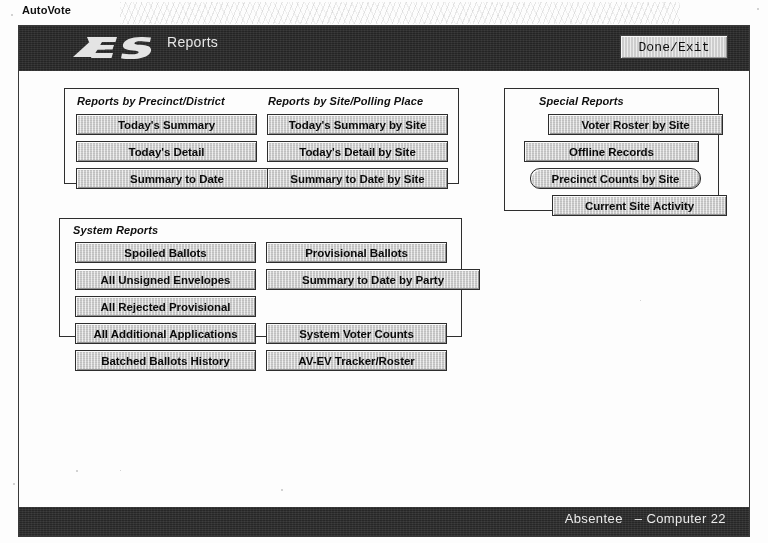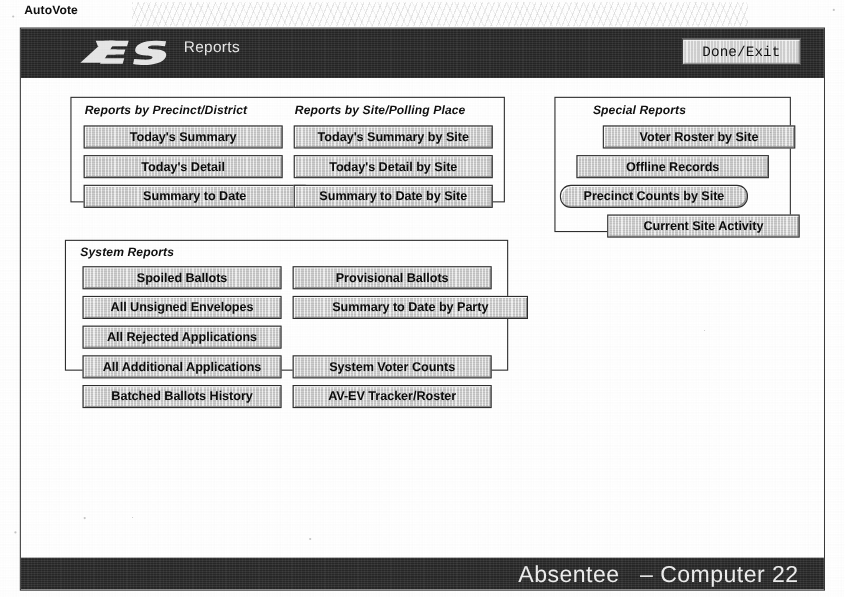--- a/index.html
+++ b/index.html
@@ -143,21 +143,21 @@
     height: 29px;
     background: #2e2e2e;
     background-image:
       repeating-linear-gradient(0deg, rgba(255,255,255,.05) 0 1px, rgba(0,0,0,.09) 1px 2px),
       repeating-linear-gradient(90deg, rgba(255,255,255,.03) 0 1px, rgba(0,0,0,.06) 1px 3px);
   }
   .status-text {
     position: absolute;
     right: 25px;
     top: 4px;
-    font-size: 21px;
+    font-size: 13px;
     color: #ededed;
     letter-spacing: .4px;
     white-space: pre;
   }
 
   
   .group {
     position: absolute;
     border: 1px solid #2f2f2f;
     box-sizing: border-box;
@@ -235,30 +235,30 @@
       <span class="group-title" style="left:203px; top:6px;">Reports by Site/Polling Place</span>
       <div class="btn" style="left:202px; top:25px; width:181px;">Today's Summary by Site</div>
       <div class="btn" style="left:202px; top:52px; width:181px;">Today's Detail by Site</div>
       <div class="btn" style="left:202px; top:79px; width:181px;">Summary to Date by Site</div>
     </div>
 
     <div class="group" id="grp-special">
       <span class="group-title" style="left:34px; top:6px;">Special Reports</span>
       <div class="btn" style="left:19px; top:25px; width:175px;margin-left:24px;">Voter Roster by Site</div>
       <div class="btn" style="left:19px; top:52px; width:175px;">Offline Records</div>
-      <div class="btn" style="left:4px; top:79px; width:171px;border-radius:10px;">Precinct Counts by Site</div>
+      <div class="btn" style="left:25px; top:79px; width:171px;border-radius:10px;">Precinct Counts by Site</div>
       <div class="btn" style="left:19px; top:106px; width:175px;margin-left:28px;">Current Site Activity</div>
     </div>
 
     <div class="group" id="grp-system">
       <span class="group-title" style="left:13px; top:5px;">System Reports</span>
 
       <div class="btn" style="left:15px; top:23px; width:181px;">Spoiled Ballots</div>
       <div class="btn" style="left:15px; top:50px; width:181px;">All Unsigned Envelopes</div>
-      <div class="btn" style="left:15px; top:77px; width:181px;">All Rejected Applications</div>
+      <div class="btn" style="left:15px; top:77px; width:181px;">All Rejected Provisional</div>
       <div class="btn" style="left:15px; top:104px; width:181px;">All Additional Applications</div>
       <div class="btn" style="left:15px; top:131px; width:181px;">Batched Ballots History</div>
 
       <div class="btn" style="left:206px; top:23px; width:181px;">Provisional Ballots</div>
       <div class="btn" style="left:206px; top:50px; width:214px;">Summary to Date by Party</div>
       <div class="btn" style="left:206px; top:104px; width:181px;">System Voter Counts</div>
       <div class="btn" style="left:206px; top:131px; width:181px;">AV-EV Tracker/Roster</div>
     </div>
 
   </div>

